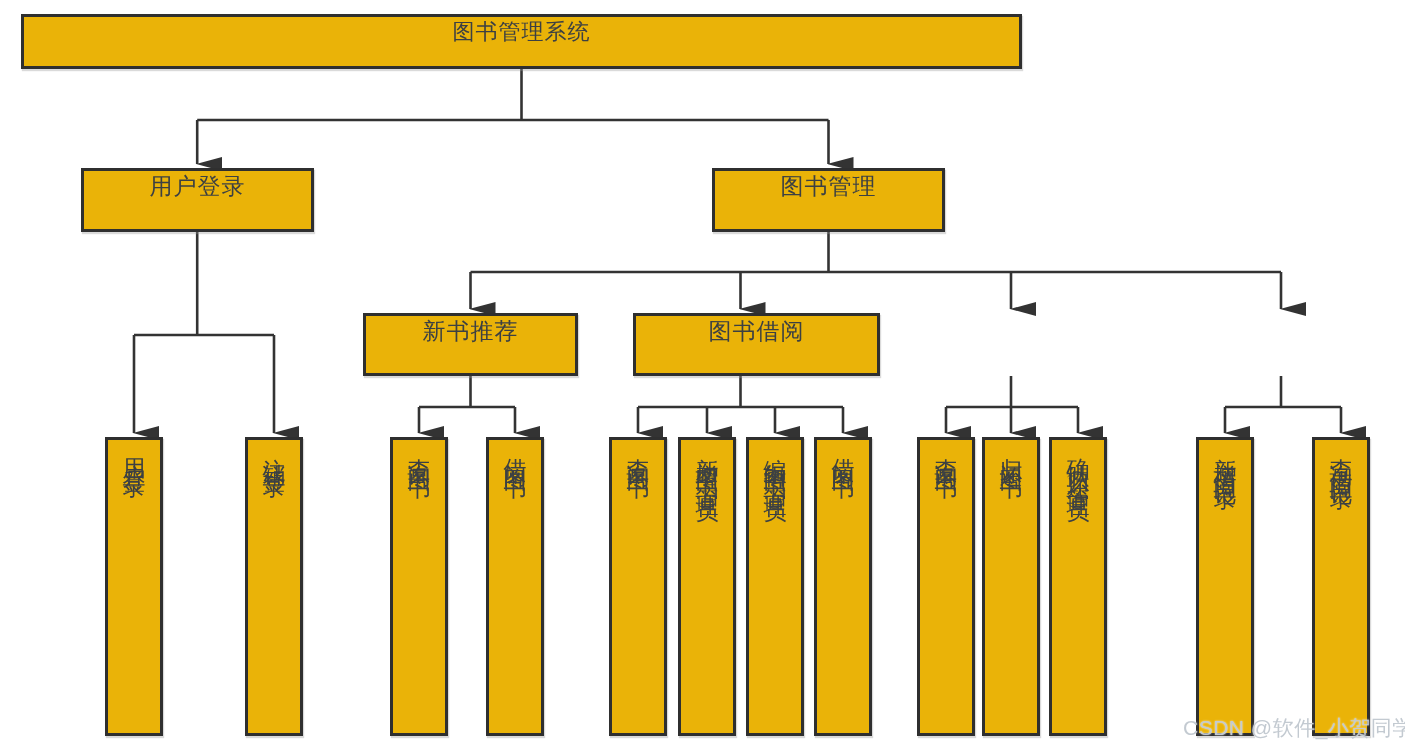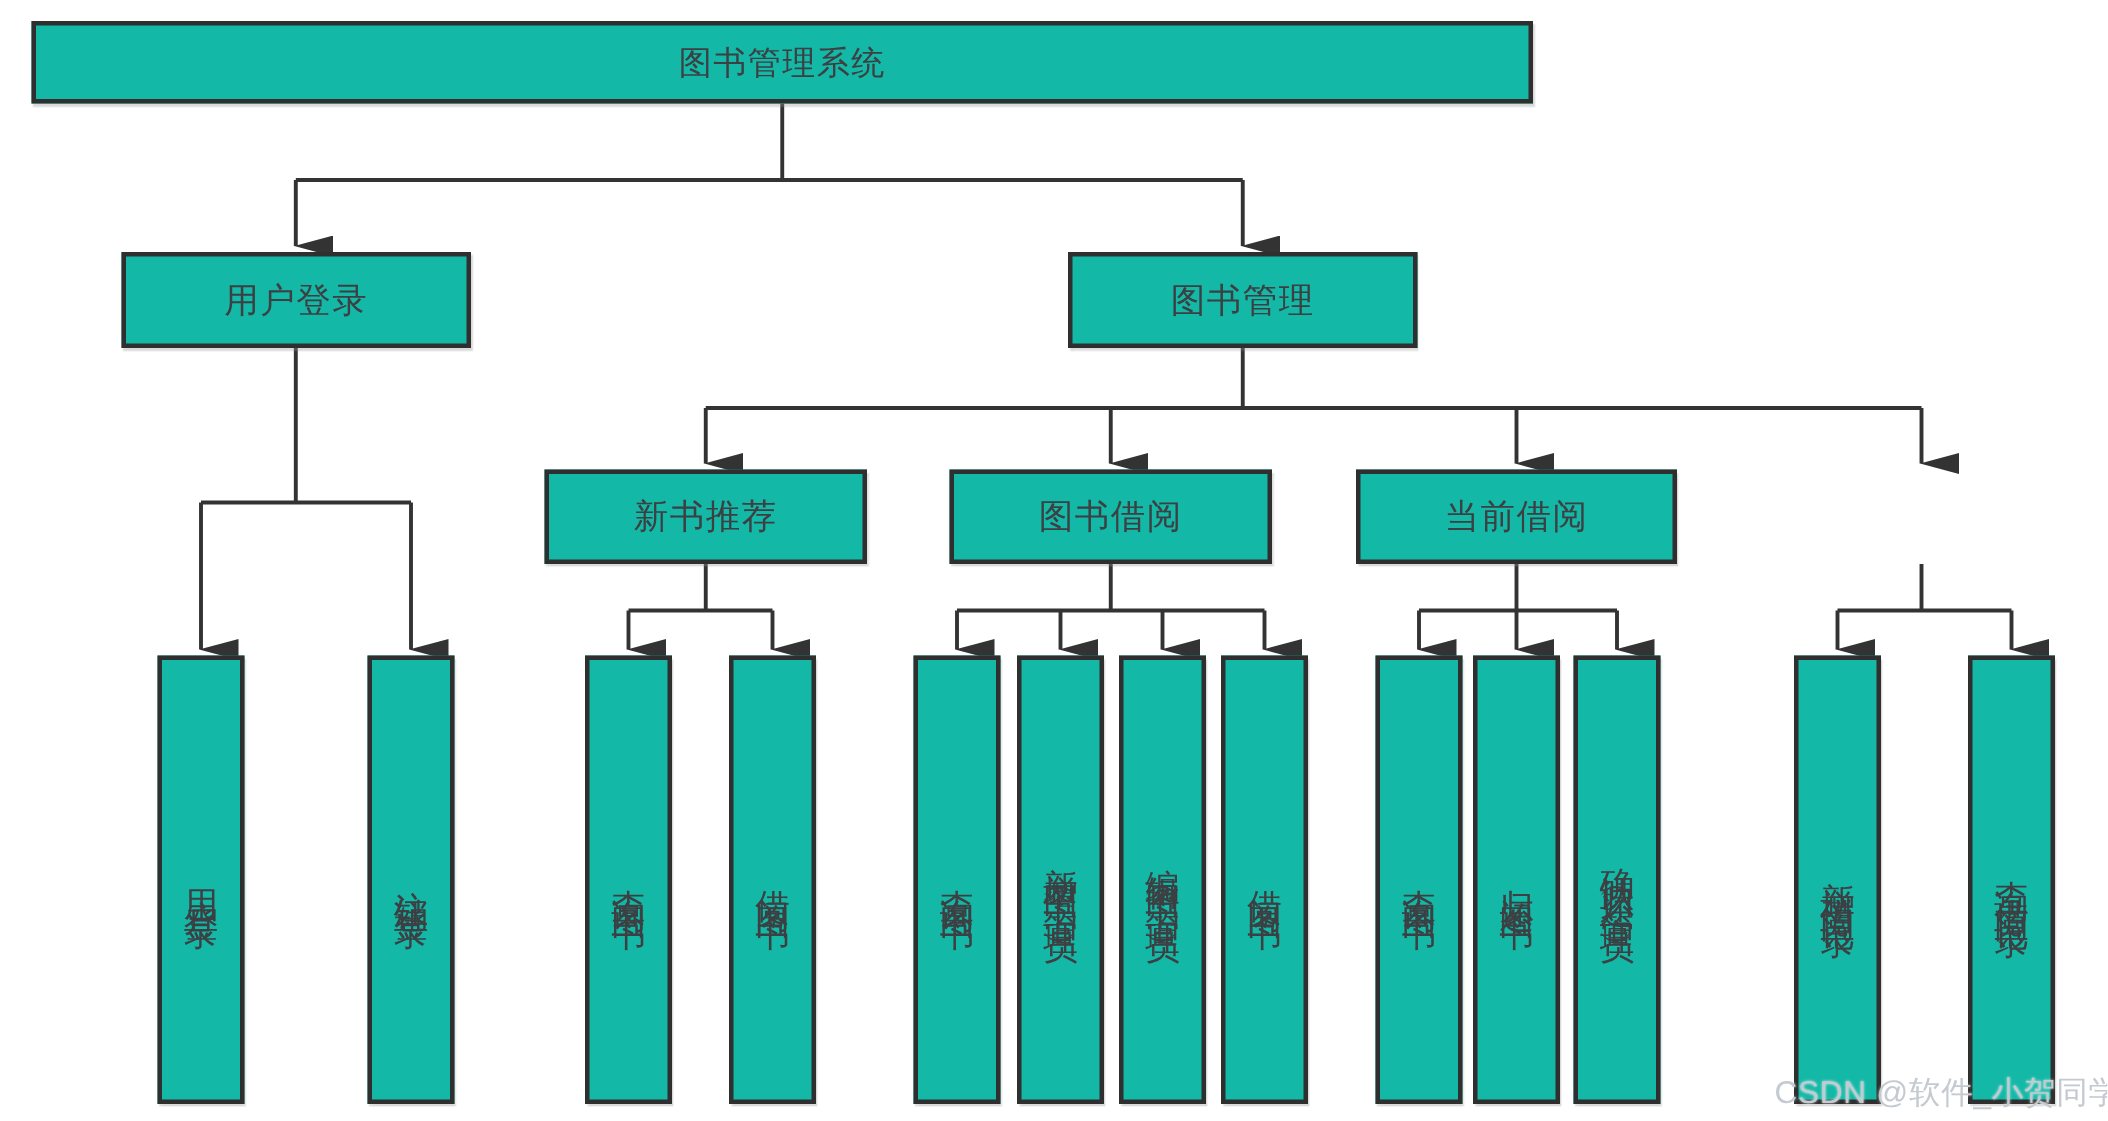--- a/index.html
+++ b/index.html
@@ -14,24 +14,24 @@
     position:relative;
     width:1405px;height:747px;
     background:var(--background);
     font-family:"Liberation Sans","DejaVu Sans",sans-serif;
     overflow:hidden;
   }
   .connectors{position:absolute;left:0;top:0;width:1405px;height:747px;}
   .node{
     position:absolute;
     box-sizing:border-box;
-    background:#14b8a6;
+    background:#eab308;
     border:3px solid var(--box-border);
     box-shadow:1px 2px 1px rgba(150,150,150,0.35);
-    display:flex;align-items:center;justify-content:center;
+    display:flex;align-items:flex-start;justify-content:center;
     color:var(--text);
     z-index:2;
   }
   .node.h span{
     font-size:23px;
     letter-spacing:1px;
     white-space:nowrap;
   }
   .node.root span{font-size:22px;}
   .node.v span{
@@ -114,25 +114,22 @@
   <div class="node h" style="left:81px;top:168px;width:233px;height:64px">
     <span>用户登录</span>
   </div>
   <div class="node h" style="left:712px;top:168px;width:233px;height:64px">
     <span>图书管理</span>
   </div>
 
   <div class="node h" style="left:363px;top:313px;width:215px;height:63px">
     <span>新书推荐</span>
   </div>
-  <div class="node h" style="left:633px;top:313px;width:215px;height:63px">
+  <div class="node h" style="left:633px;top:313px;width:247px;height:63px">
     <span>图书借阅</span>
-  </div>
-  <div class="node h" style="left:904px;top:313px;width:214px;height:63px">
-    <span>当前借阅</span>
   </div>
 
   <div class="node v" style="left:105px;top:437px;width:58px;height:299px">
     <span>用户登录</span>
   </div>
   <div class="node v" style="left:245px;top:437px;width:58px;height:299px">
     <span>注销登录</span>
   </div>
 
   <div class="node v" style="left:390px;top:437px;width:58px;height:299px">

